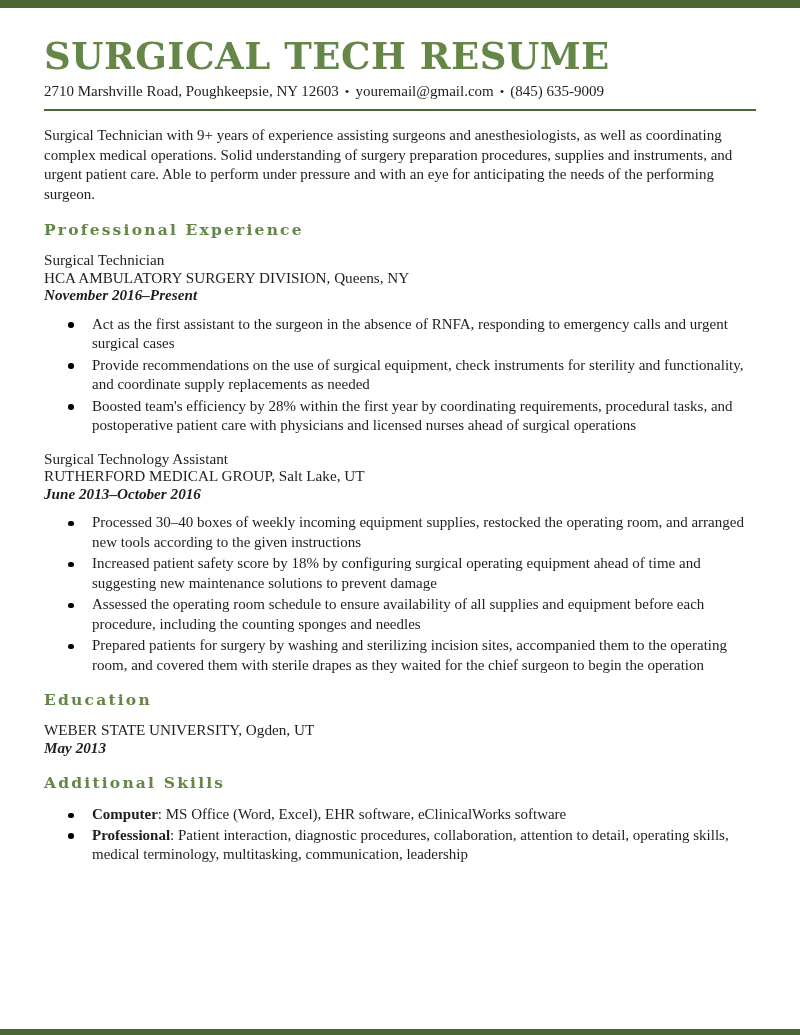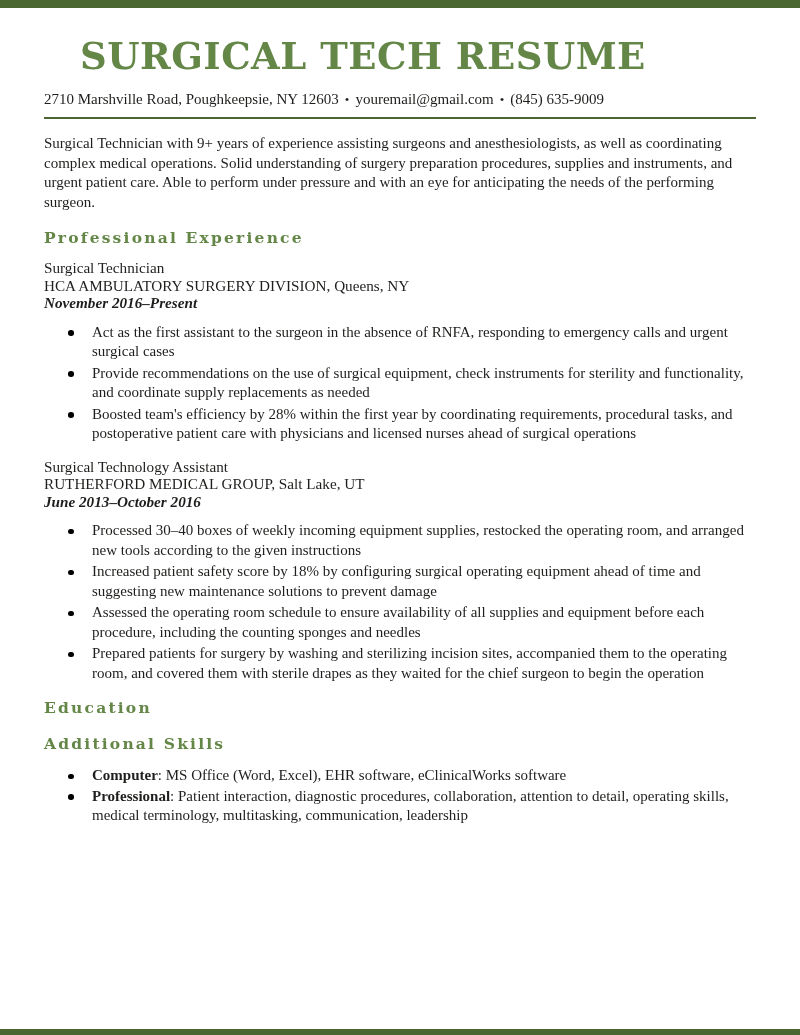--- a/index.html
+++ b/index.html
@@ -14,23 +14,23 @@
     font-family:"Liberation Serif","DejaVu Serif",serif;
     color:var(--text);
   }
   .accent-bar{position:absolute;left:0;width:800px;background:var(--bar);}
   .accent-bar.top{top:0;height:8px;}
   .accent-bar.bottom{bottom:0;height:6px;}
   .content{padding:38px 44px 0 44px;}
   h1.resume-title{
     font-family:"DejaVu Serif","Liberation Serif",serif;
     font-size:37px;line-height:1;font-weight:bold;
-    letter-spacing:0.5px;color:var(--accent);margin-left:36px;
+    letter-spacing:0.5px;color:var(--accent);
   }
-  .contact{margin-top:16px;font-size:15px;line-height:16px;color:var(--text);}
+  .contact{margin-top:8px;font-size:15px;line-height:16px;color:var(--text);}
   .contact .sep{display:inline-block;margin:0 6px;font-size:13px;}
   hr.rule{margin-top:9px;border:none;border-top:2px solid var(--bar);}
   p.summary{margin-top:15px;font-size:15px;line-height:19.5px;}
   h2.section-heading{
     margin-top:17px;
     font-family:"DejaVu Serif","Liberation Serif",serif;
     font-size:15.5px;line-height:18px;font-weight:bold;
     letter-spacing:2.2px;color:var(--accent);
   }
   h2.section-heading.edu{margin-top:16px;}
@@ -99,20 +99,24 @@
   </div>
   <ul class="bullets">
     <li>Processed 30–40 boxes of weekly incoming equipment supplies, restocked the operating room, and arranged new tools according to the given instructions</li>
     <li>Increased patient safety score by 18% by configuring surgical operating equipment ahead of time and suggesting new maintenance solutions to prevent damage</li>
     <li>Assessed the operating room schedule to ensure availability of all supplies and equipment before each procedure, including the counting sponges and needles</li>
     <li>Prepared patients for surgery by washing and sterilizing incision sites, accompanied them to the operating room, and covered them with sterile drapes as they waited for the chief surgeon to begin the operation</li>
   </ul>
 
   <h2 class="section-heading edu">Education</h2>
 
+  <div class="job">
+    <div class="employer">WEBER STATE UNIVERSITY, Ogden, UT</div>
+    <div class="dates">May 2013</div>
+  </div>
 
   <h2 class="section-heading skills">Additional Skills</h2>
 
   <ul class="skills-list">
     <li>
       <span class="skill-label">Computer</span><span>: MS Office (Word, Excel), EHR software, eClinicalWorks software</span>
     </li>
     <li>
       <span class="skill-label">Professional</span><span>: Patient interaction, diagnostic procedures, collaboration, attention to detail, operating skills, medical terminology, multitasking, communication, leadership</span>
     </li>

